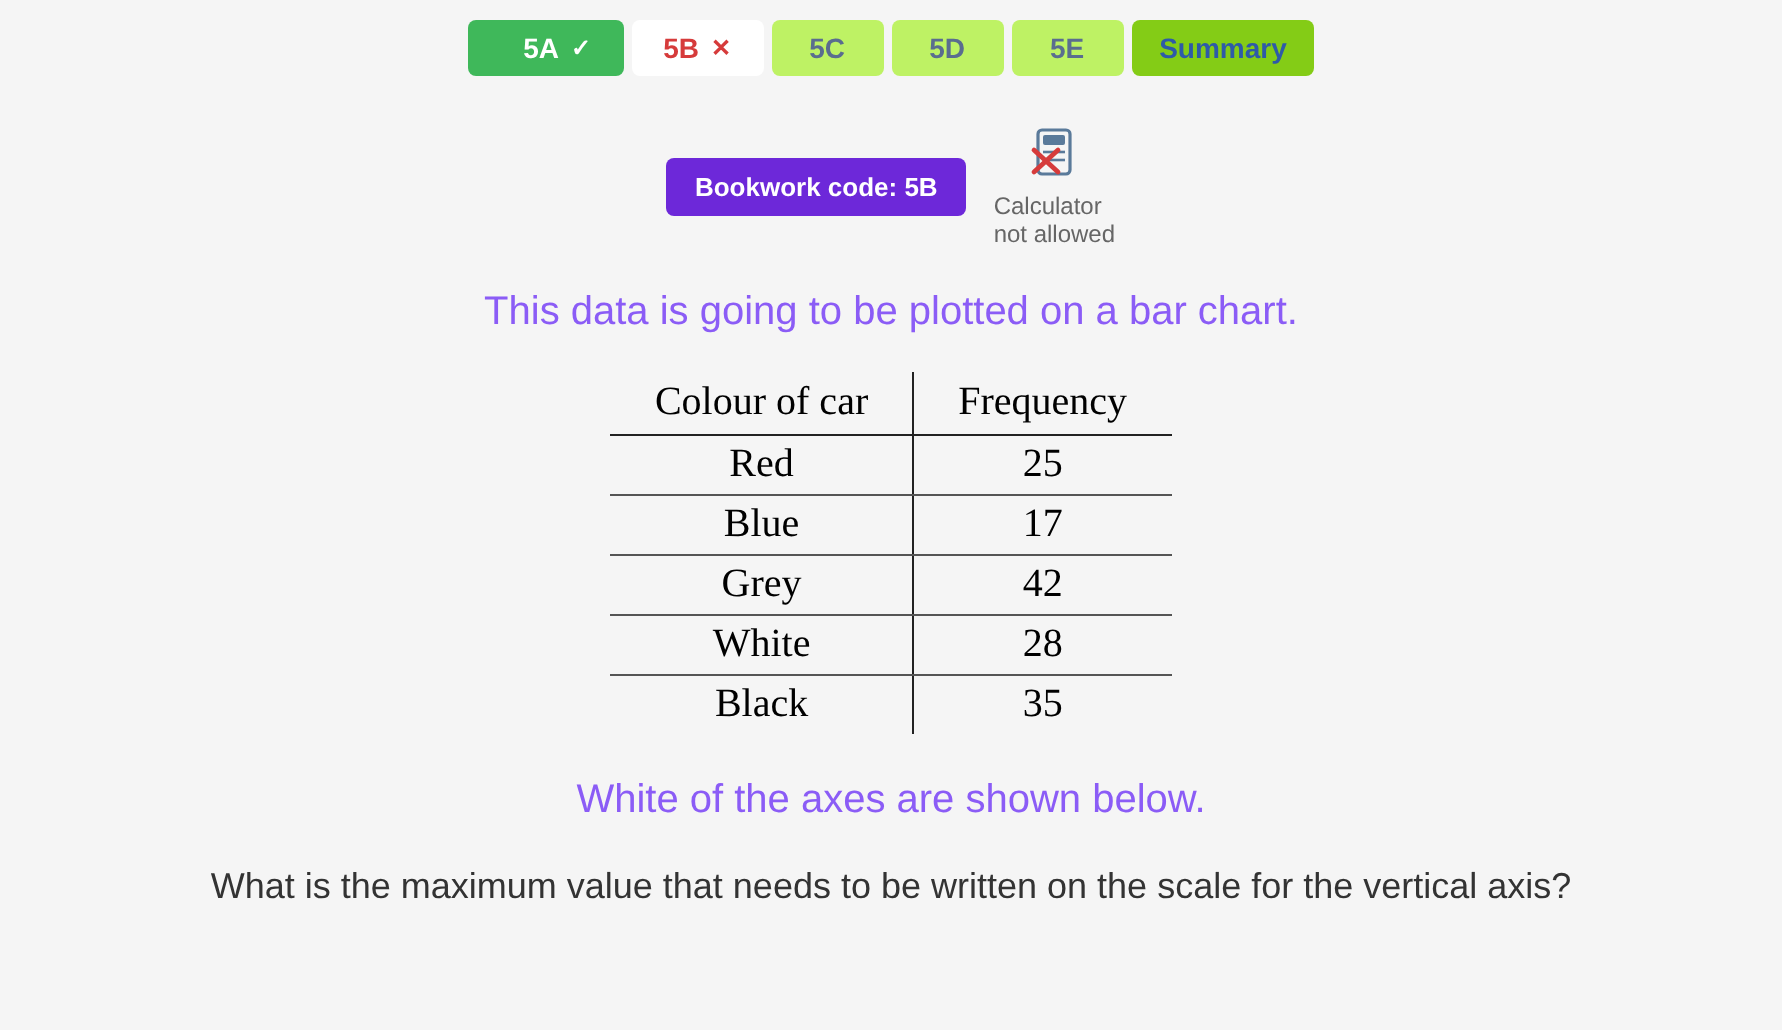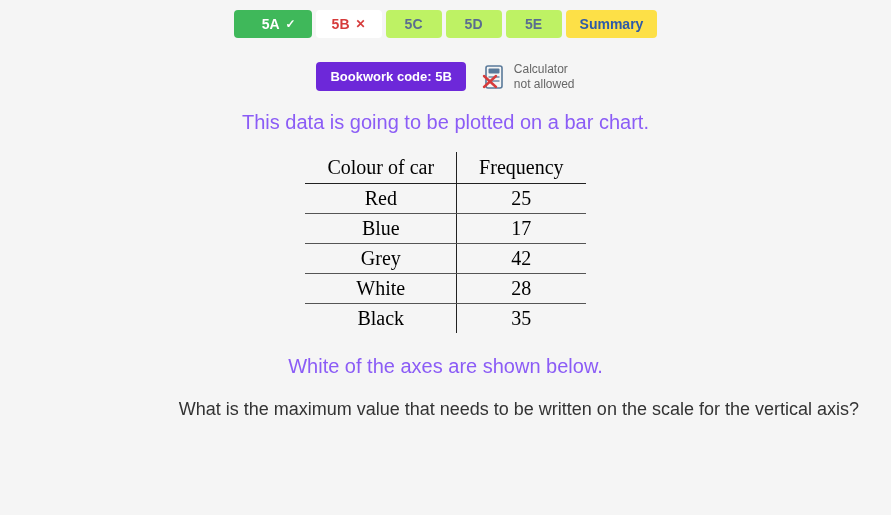--- a/index.html
+++ b/index.html
@@ -28,21 +28,21 @@
       min-width: 56px;
       display: flex;
       align-items: center;
       justify-content: center;
       gap: 6px;
       background: #bef264;
       color: #5a6d8f;
     }
     .tab.correct { background: #3fb85a; color: #fff; padding-left: 28px; }
     .tab.wrong { background: #fff; color: #d63b3b; }
-    .tab.summary { background: #fde047; color: #2e5aa8; font-weight: bold; padding: 6px 14px; }
+    .tab.summary { background: #84cc16; color: #2e5aa8; font-weight: bold; padding: 6px 14px; }
     .check-mark, .x-mark { font-size: 12px; }
 
     .badge-row {
       display: flex;
       justify-content: center;
       align-items: center;
       gap: 14px;
       margin-bottom: 20px;
     }
     .bookwork-badge {
@@ -50,20 +50,21 @@
       color: #fff;
       font-size: 13px;
       font-weight: bold;
       padding: 7px 14px;
       border-radius: 4px;
     }
     .calc-box {
       display: flex;
       align-items: center;
       gap: 6px;
+      flex-direction: column;
     }
     .calc-icon {
       width: 28px;
       height: 28px;
       position: relative;
       display: flex;
       align-items: center;
       justify-content: center;
     }
     .calc-text {
@@ -95,21 +96,21 @@
       border-right: 1.5px solid #222;
     }
     .data-table td {
       padding: 3px 22px;
       text-align: center;
       border-bottom: 1px solid #555;
     }
     .data-table tbody tr:last-child td { border-bottom: none; }
 
     .question-text {
-      text-align: right;
+      text-align: center;
       font-size: 18px;
       color: #333;
       line-height: 1.5;
       padding: 0 12px;
     }
   </style>
 </head>
 <body>
 
 <div class="container">

